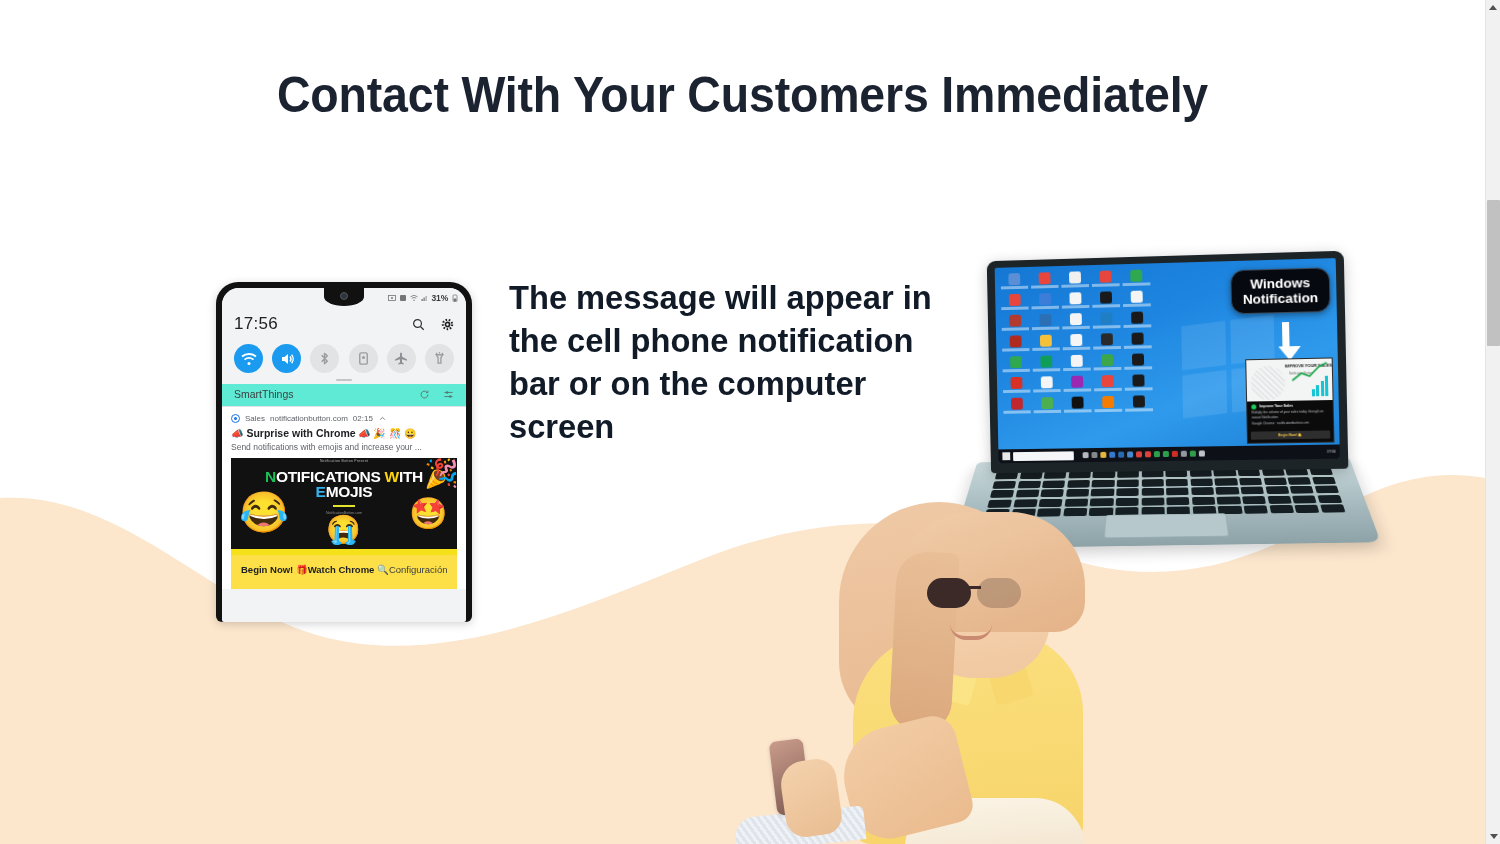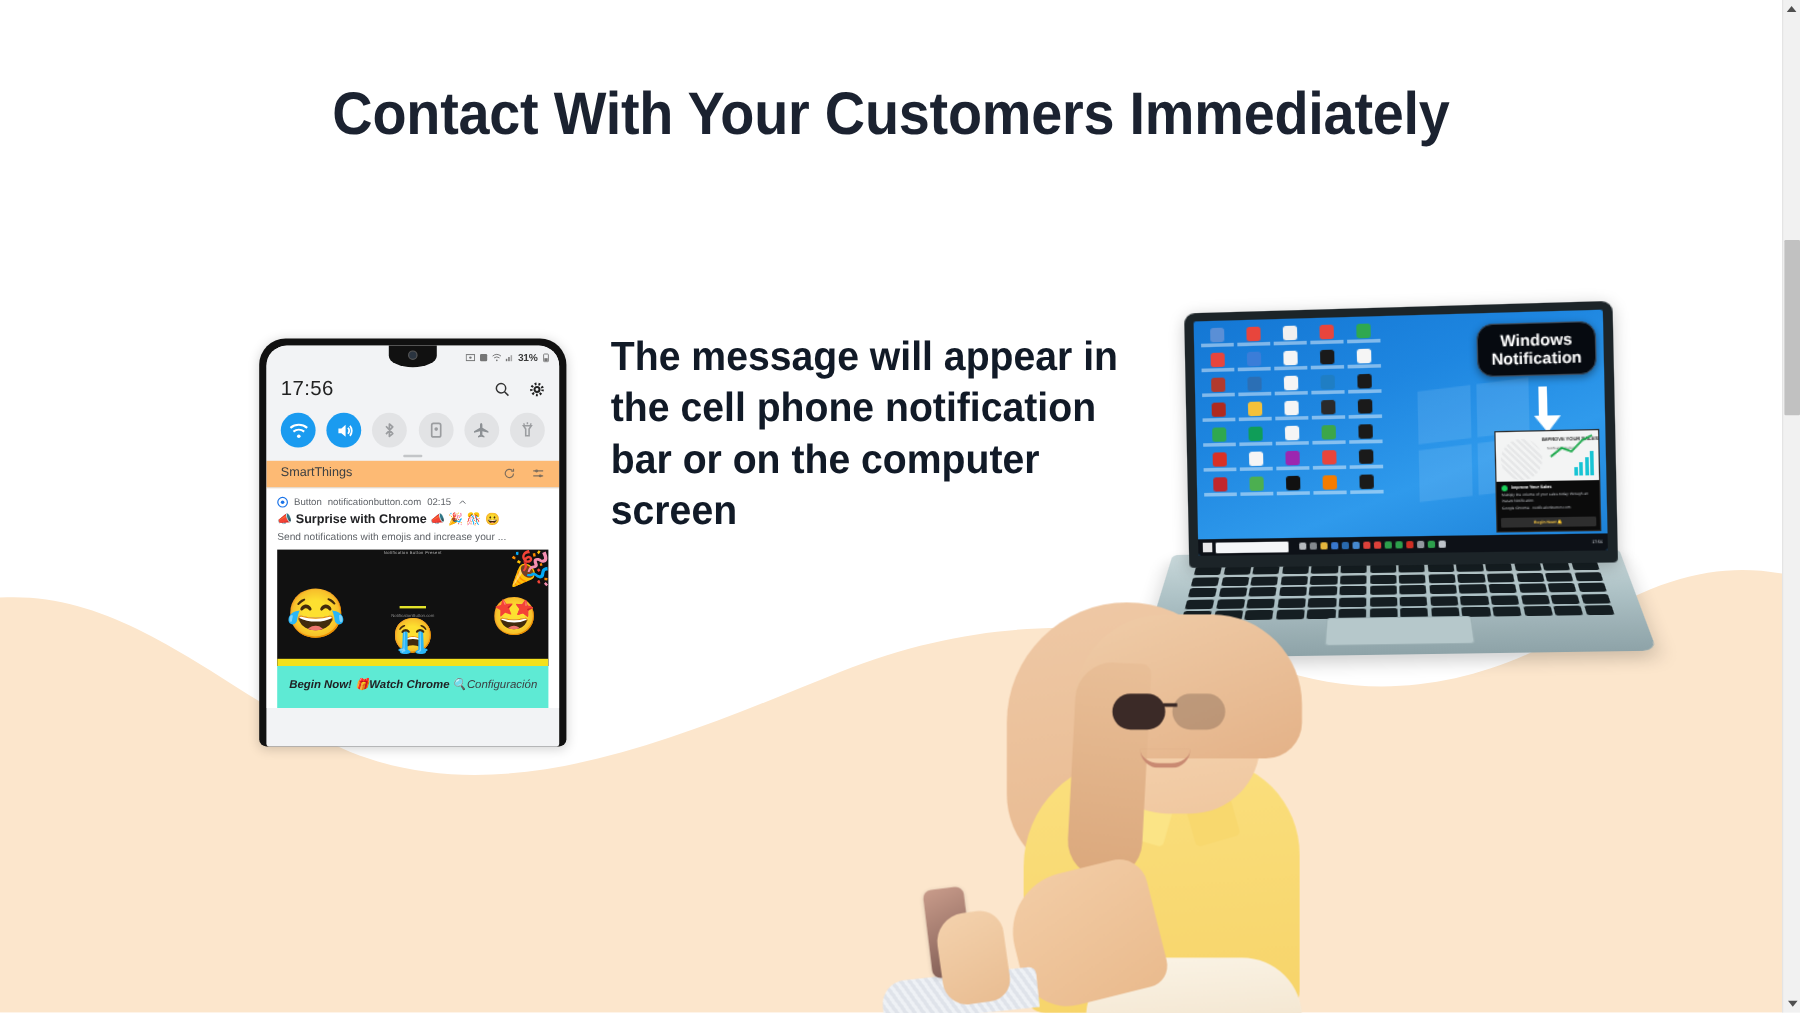--- a/index.html
+++ b/index.html
@@ -65,21 +65,21 @@
   .qs-head-icons { margin-left:auto; display:flex; gap:16px; align-items:center; }
 
   .toggles { display:flex; justify-content:space-between; padding:8px 12px 2px 12px; background:#f2f3f5; }
   .tog { width:29px; height:29px; border-radius:50%; background:#e2e3e5;
          display:flex; align-items:center; justify-content:center; }
   .tog.on { background:#1a9bf0; }
   .grabber { height:9px; display:flex; align-items:center; justify-content:center; background:#f2f3f5; }
   .grabber span{ display:block; width:16px; height:2px; border-radius:2px; background:#c3c5c8; }
 
   .panel-row {
-    display:flex; padding:4px 12px 6px 12px; background:#fdba74;
+    display:flex; padding:4px 12px 6px 12px; background:#5eead4;
     border-bottom:1px solid #e0e1e3;
   }
   .panel-title { font-size:10.5px; color:#3c4043; }
   .panel-icons { margin-left:auto; display:flex; gap:13px; align-items:center; opacity:.75; }
 
   .notif { background:#fff; padding:7px 9px 0 9px; }
   .notif-meta { display:flex; align-items:center; gap:5px; font-size:8px; color:#5f6368; }
   .chrome-dot { width:9px; height:9px; border-radius:50%; background:#fff;
     border:1.5px solid #1a73e8; position:relative; flex:none; }
   .chrome-dot::after{content:"";position:absolute;left:2px;top:2px;width:3px;height:3px;border-radius:50%;background:#1a73e8;}
@@ -100,21 +100,21 @@
   .banner-h .b { color:#35b3f0; }
   .banner-dash { position:absolute; left:50%; top:47px; transform:translateX(-50%);
     width:22px; height:2px; background:#e3e32a; }
   .banner-url { position:absolute; left:0; right:0; top:53px; text-align:center; font-size:3.6px; color:#8a8a8a; }
   .emo-a { position:absolute; left:8px; top:34px; font-size:40px; line-height:1; }
   .emo-b { position:absolute; left:50%; transform:translateX(-50%); top:58px; font-size:28px; line-height:1; }
   .emo-c { position:absolute; right:9px; top:40px; font-size:31px; line-height:1; }
   .party { position:absolute; right:-2px; top:2px; font-size:28px; line-height:1; }
   .banner-bar { position:absolute; left:0; bottom:0; width:100%; height:6px; background:#f5e11a; }
 
-  .actions { display:flex; gap:0; justify-content:space-between; background:#5eead4; padding:9px 10px 14px 10px;font-style:italic; }
+  .actions { display:flex; gap:0; justify-content:space-between; background:#fde047; padding:9px 10px 14px 10px; }
   .action { font-size:9.5px; font-weight:bold; color:#202124; display:flex; align-items:center; gap:2px; white-space:nowrap; }
   .action.plain { font-weight:500; color:#3c4043; }
 
   
   #laptop { position:absolute; left:978px; top:256px; width:372px; height:375px; z-index:7; }
   #lid {
     position:absolute; left:8px; top:0; width:358px; height:215px;
     background:#1c2428; border-radius:9px 9px 4px 4px; padding:7px 8px 10px 8px;
     transform:perspective(900px) rotateY(-4deg) rotateZ(-1.2deg);
     box-shadow:0 3px 14px rgba(0,0,0,.22);
@@ -345,38 +345,42 @@
               <line x1="2" y1="11" x2="14" y2="11" stroke="#555" stroke-width="1.4"></line>
               <circle cx="6" cy="5" r="1.8" fill="#555"></circle>
               <circle cx="10.5" cy="11" r="1.8" fill="#555"></circle>
             </svg>
         </span>
       </div>
 
       <div class="notif">
         <div class="notif-meta">
           <span class="chrome-dot"></span>
-          <span>Button</span>
+          <span>Sales</span>
           <span>notificationbutton.com</span>
           <span>02:15</span>
           <svg width="7" height="7" viewBox="0 0 12 12" style="margin-left:1px">
               <path d="M2 8L6 4l4 4" stroke="#5f6368" stroke-width="1.4" fill="none"></path>
             </svg>
         </div>
 
         <div class="notif-title">
           <span class="emo">📣</span>
           <span>Surprise with Chrome</span>
           <span class="emo">📣 🎉 🎊 😀</span>
         </div>
 
         <div class="notif-body">Send notifications with emojis and increase your ...</div>
 
         <div class="banner">
           <div class="banner-credit">Notification Button Present</div>
+          <div class="banner-h">
+            <span class="g">N</span><span>OTIFICATIONS </span><span class="y">W</span><span>ITH</span><br>
+            <span class="b">E</span><span>MOJIS</span>
+          </div>
           <div class="banner-dash"></div>
           <div class="banner-url">NotificationButton.com</div>
           <div class="emo-a">😂</div>
           <div class="emo-b">😭</div>
           <div class="emo-c">🤩</div>
           <div class="party">🎉</div>
           <div class="banner-bar"></div>
         </div>
 
         <div class="actions">

